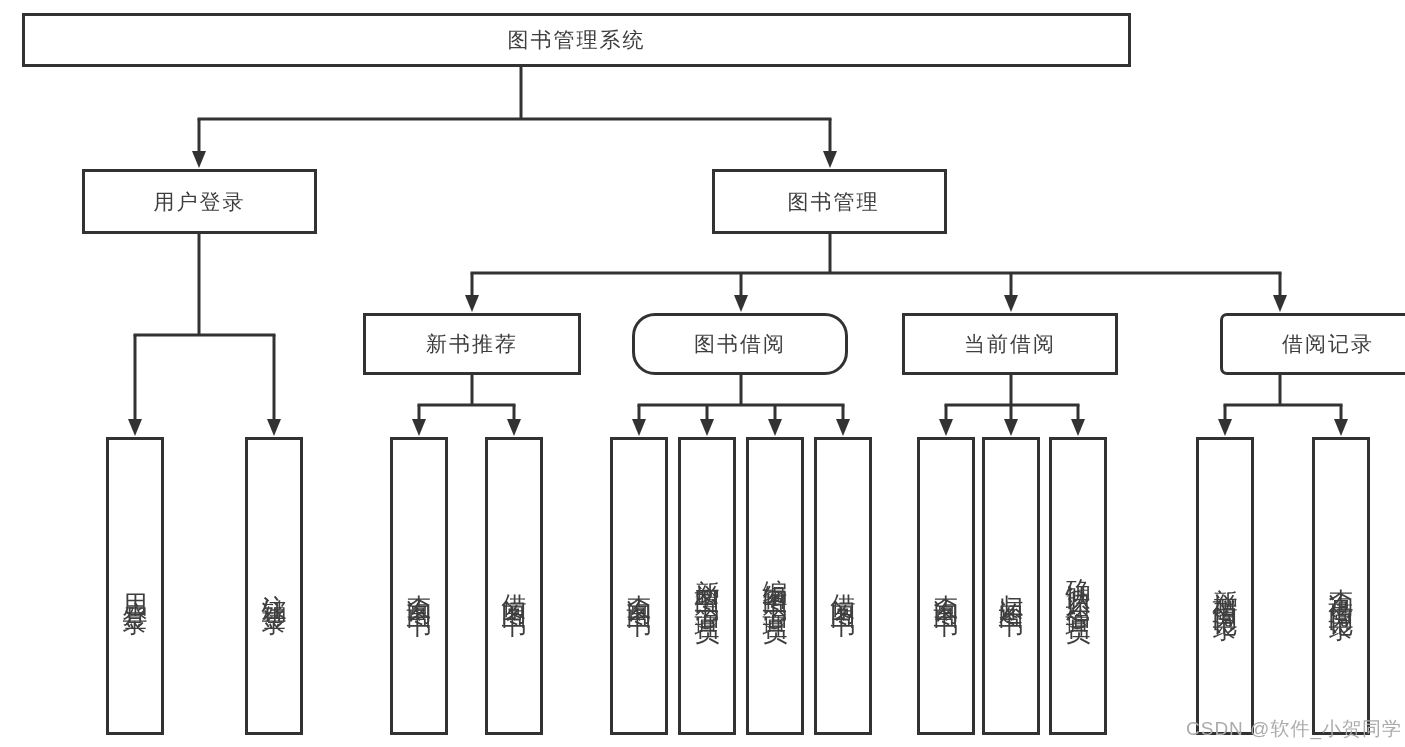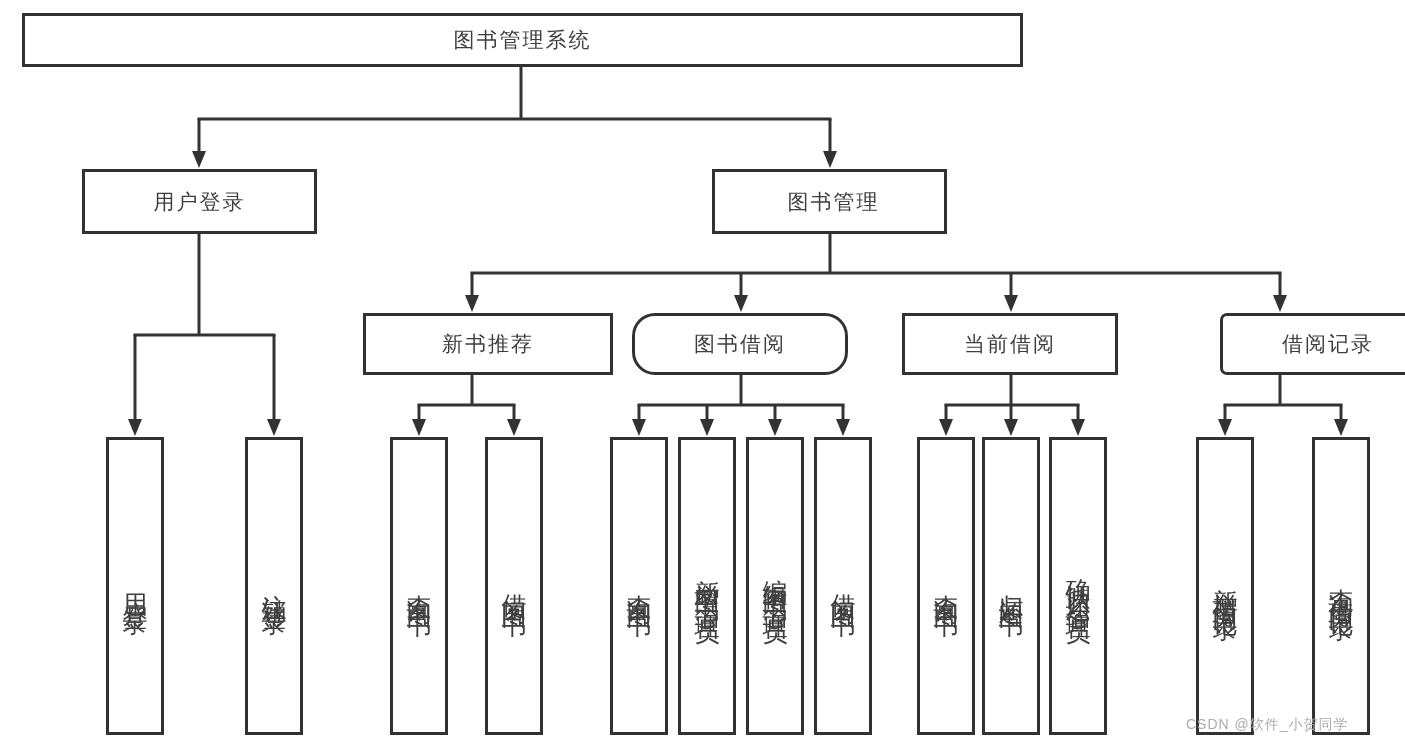--- a/index.html
+++ b/index.html
@@ -6,37 +6,37 @@
   html,body { background:#ffffff; }
   .canvas {
     position:relative; width:1405px; height:747px; background:#ffffff;
     font-family:"Liberation Sans","DejaVu Sans",sans-serif; overflow:hidden;
   }
   svg.wires { position:absolute; left:0; top:0; width:1405px; height:747px; }
   .box {
     position:absolute; background:#ffffff; border:3px solid #323232;
     display:flex; align-items:center; justify-content:center; color:#3e3e3e;
   }
-  .root { left:22px; top:13px; width:1001px; height:54px; }
+  .root { left:22px; top:13px; width:1109px; height:54px; }
   .lvl2 { top:169px; width:235px; height:65px; }
   .lvl2.n1 { left:82px; }
   .lvl2.n2 { left:712px;padding-left:8px; }
   .lvl3 { top:313px; width:216px; height:62px; }
-  .lvl3.n1 { left:363px; width:250px;align-items:center; }
+  .lvl3.n1 { left:363px; width:218px;align-items:center; }
   .lvl3.n2 { left:632px;border-radius:23px; }
   .lvl3.n3 { left:902px; }
   .lvl3.n4 { left:1220px;border-radius:7px; }
   .leaf { top:437px; width:58px; height:298px; }
   .label { font-size:21px; letter-spacing:2px; white-space:nowrap; }
   .vlabel {
     writing-mode:vertical-rl; text-orientation:mixed;
     font-size:25px; letter-spacing:6px; line-height:1; white-space:nowrap;
   }
   .watermark {
-    position:absolute; left:1186px; top:716px; font-size:14px;
+    position:absolute; left:1186px; top:716px; font-size:19px;
     color:#ababab; letter-spacing:1px; z-index:5; white-space:nowrap;
   }
 </style>
 </head>
 <body>
 
 <div class="canvas">
 
   <svg class="wires" viewBox="0 0 1405 747" fill="none" stroke="#323232" stroke-width="3">
 

